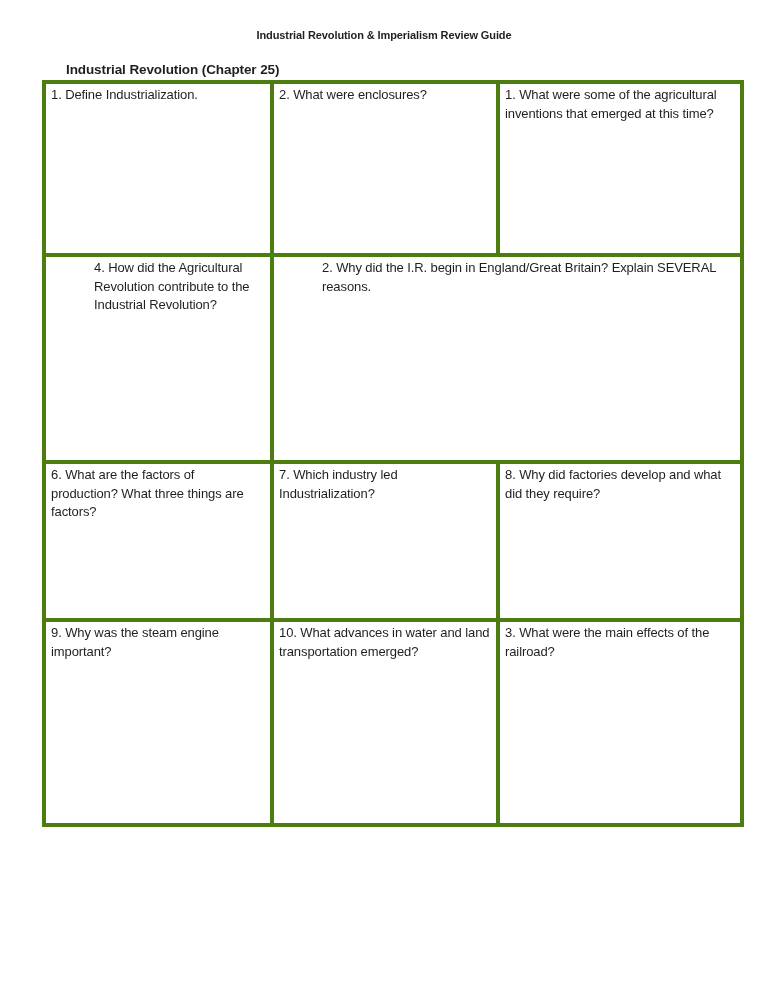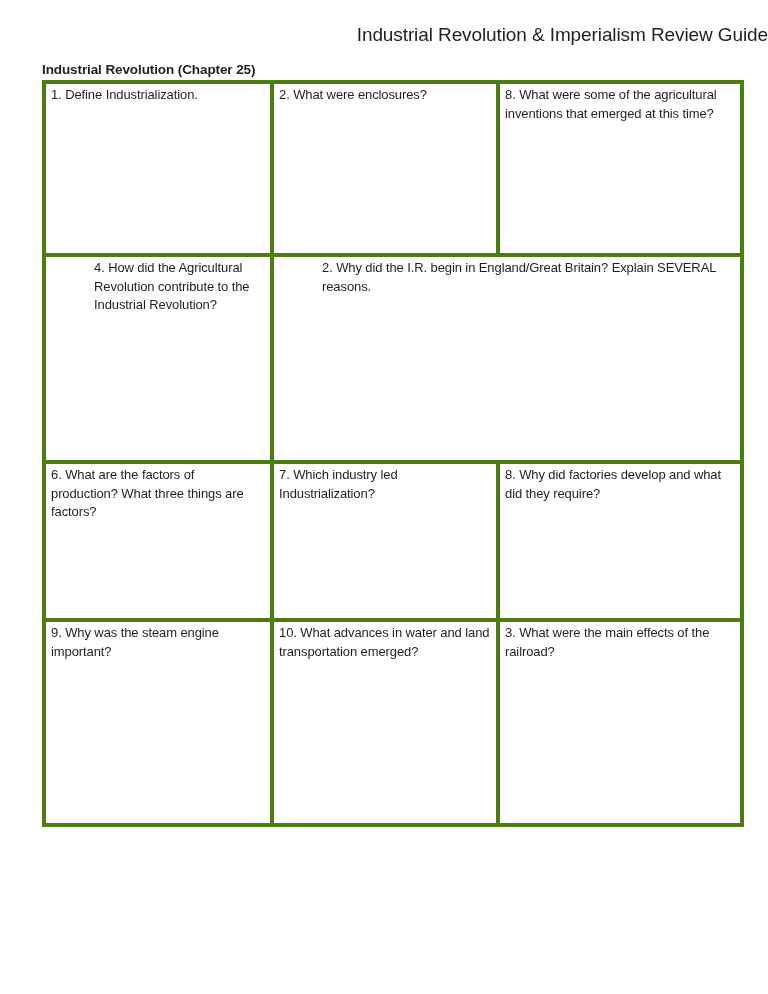--- a/index.html
+++ b/index.html
@@ -15,27 +15,27 @@
     font-family: "Liberation Sans", "DejaVu Sans", sans-serif;
     font-size: 13px;
     line-height: 18.5px;
     color: #1f1f1f;
     letter-spacing: -0.1px;
     overflow: hidden;
     box-sizing: border-box;
   }
   .doc-title {
     margin-top: 26px;
-    text-align: right;
-    font-weight: normal;
-    font-size: 19px;
+    text-align: center;
+    font-weight: bold;
+    font-size: 11px;
   }
   .section-heading {
     margin-top: 16px;
-    margin-left: 42px;
+    margin-left: 66px;
     font-weight: bold;
     font-size: 13.5px;
   }
   table.qtable {
     margin-left: 42px;
     margin-top: 1px;
     border-collapse: collapse;
     table-layout: fixed;
     width: 698px;
   }
@@ -63,21 +63,21 @@
   <table class="qtable">
     <colgroup>
       <col style="width:228px">
       <col style="width:226px">
       <col style="width:244px">
     </colgroup>
     <tbody>
       <tr class="r1">
         <td>1. Define Industrialization.</td>
         <td>2. What were enclosures?</td>
-        <td>8. What were some of the agricultural inventions that emerged at this time?</td>
+        <td>1. What were some of the agricultural inventions that emerged at this time?</td>
       </tr>
       <tr class="r2">
         <td>4. How did the Agricultural Revolution contribute to the Industrial Revolution?</td>
         <td colspan="2">2. Why did the I.R. begin in England/Great Britain? Explain SEVERAL reasons.</td>
       </tr>
       <tr class="r3">
         <td>6. What are the factors of production? What three things are factors?</td>
         <td>7. Which industry led Industrialization?</td>
         <td>8. Why did factories develop and what did they require?</td>
       </tr>

